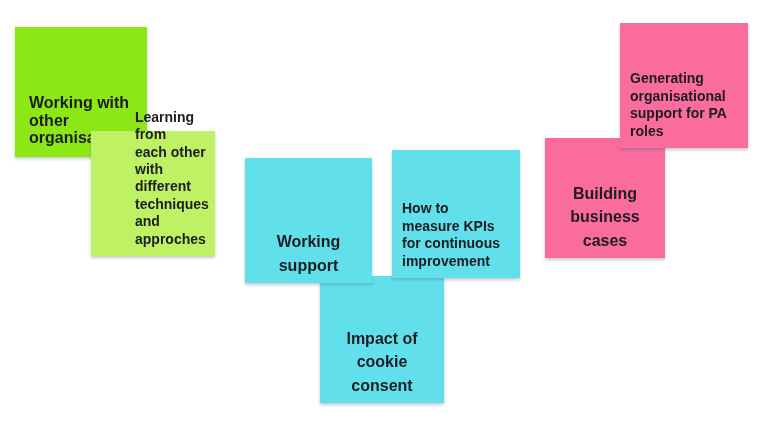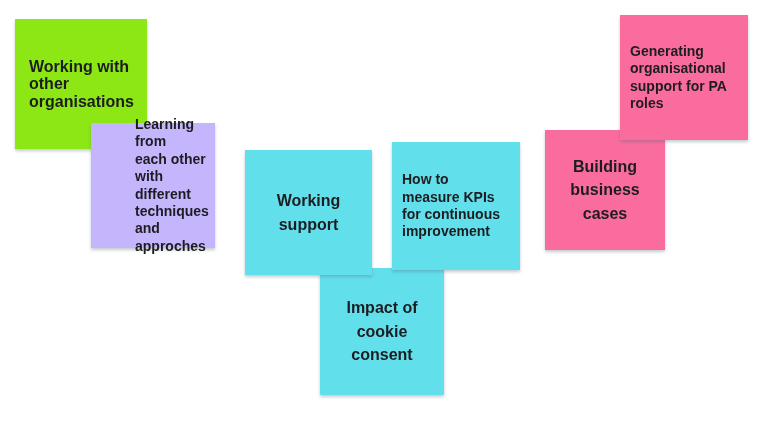--- a/index.html
+++ b/index.html
@@ -13,24 +13,25 @@
     height: 426px;
     background: #ffffff;
     overflow: hidden;
     font-family: "Liberation Sans", sans-serif;
   }
   .note {
     position: absolute;
     box-sizing: border-box;
     display: flex;
     flex-direction: column;
-    justify-content: center;
+    justify-content: flex-end;
     box-shadow: 0 2px 3px rgba(90, 105, 120, 0.35);
     color: #1d1c21;
     font-weight: 700;
+    margin-top: 8px;
   }
   .note .note-text {
     white-space: pre-line;
     letter-spacing: 0;
   }
   .align-left  { text-align: left; }
   .align-center{ text-align: center; }
 
   .small { font-size: 14px; line-height: 17.4px; }
   .big   { font-size: 16px; line-height: 23.5px; }
@@ -48,21 +49,21 @@
 <body>
 
 <div class="canvas" style="background: rgb(255, 255, 255);">
 
   <div class="note n0 align-left" style="background: rgb(140, 231, 20); color: rgb(29, 28, 33);">
     <span class="note-text">Working with
 other
 organisations</span>
   </div>
 
-  <div class="note n1 small align-left" style="background: #c4b5fd; color: rgb(29, 28, 33); padding-left: 44px;">
+  <div class="note n1 small align-left" style="background: #bef264; color: rgb(29, 28, 33); padding-left: 44px;">
     <span class="note-text">Learning from
 each other
 with different
 techniques
 and
 approches</span>
   </div>
 
   <div class="note n2 big align-center" style="background: rgb(97, 224, 236); color: rgb(29, 28, 33);">
     <span class="note-text">Working

